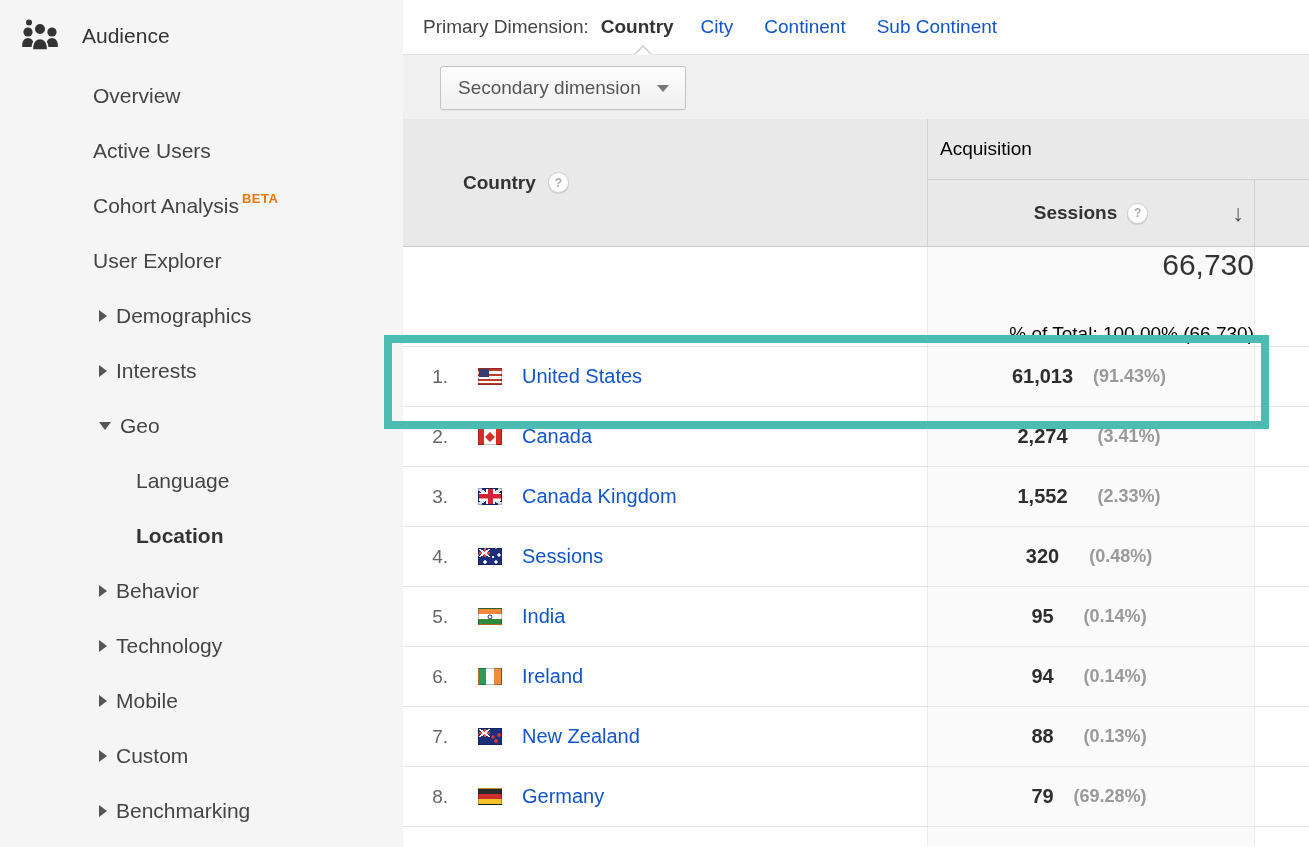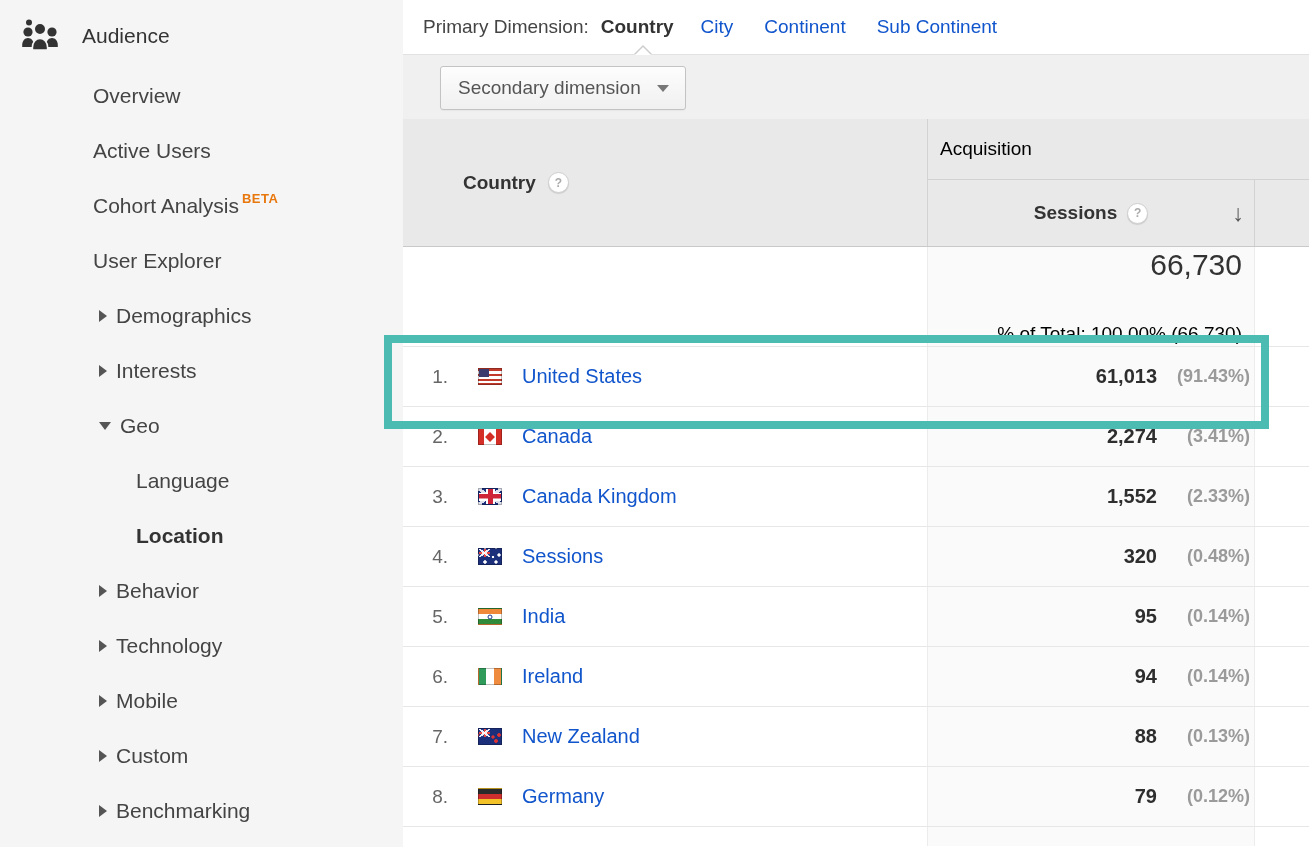--- a/index.html
+++ b/index.html
@@ -58,32 +58,32 @@
   .sort-arrow{position:absolute;right:10px;top:50%;transform:translateY(-50%);
               font-size:23px;color:#555;font-weight:bold;}
   .th-extra{flex:1;}
   .help{display:inline-flex;align-items:center;justify-content:center;width:19px;height:19px;border-radius:50%;
         background:#fff;border:1px solid #cfcfcf;color:#aaa;font-size:12px;font-weight:bold;
         box-shadow:0 1px 1px rgba(0,0,0,.12);cursor:pointer;flex:none;}
 
   .totals-row{display:flex;height:99px;background:#fff;}
   .t-country{width:525px;flex:none;border-right:1px solid #ececec;box-sizing:border-box;}
   .t-sessions{width:327px;flex:none;border-right:1px solid #ececec;background:#fafafa;box-sizing:border-box;
-              display:flex;flex-direction:column;align-items:flex-end;justify-content:center;padding-right:12px;gap:37px;}
+              display:flex;flex-direction:column;align-items:flex-end;justify-content:center;padding-right:0;gap:37px;}
   .t-extra{flex:1;background:#fff;}
   .total-num{font-size:30px;color:#333;}
   .total-sub{font-size:19px;color:#000000;margin-top:4px;}
 
   .trow{display:flex;height:60px;border-top:1px solid #e7e7e7;box-sizing:border-box;background:#fff;}
   .cell-country{width:525px;flex:none;border-right:1px solid #ececec;box-sizing:border-box;
                 display:flex;align-items:center;}
   .rank{width:45px;text-align:right;font-size:19px;color:#666;flex:none;}
   .clink{margin-left:20px;font-size:20px;color:#1155cc;text-decoration:none;cursor:pointer;}
   .cell-sessions{width:327px;flex:none;border-right:1px solid #ececec;background:#fafafa;box-sizing:border-box;
-                 display:flex;align-items:center;justify-content:flex-end;padding-right:4px;}
+                 display:flex;align-items:center;justify-content:center;padding-right:4px;}
   .sessions{font-size:20px;font-weight:bold;color:#2e2e2e;}
   .pct{width:93px;text-align:right;font-size:18px;font-weight:bold;color:#9a9a9a;}
   .cell-extra{flex:1;background:#fff;}
   .partial{height:20px;}
 
   
   .flag{width:24px;height:17px;margin-left:30px;border:1px solid rgba(0,0,0,.25);box-sizing:border-box;
         position:relative;flex:none;overflow:hidden;}
   .flag-us{background:repeating-linear-gradient(180deg,#c0392b 0 2.4px,#fff 2.4px 4.8px);}
   .flag-us::after{content:"";position:absolute;left:0;top:0;width:10px;height:8px;background:#3c3b6e;}
@@ -340,21 +340,21 @@
   </div>
 
   <div class="trow">
     <div class="cell-country">
       <span class="rank">8.</span>
       <span class="flag flag-de"></span>
       <a class="clink" href="#">Germany</a>
     </div>
     <div class="cell-sessions">
       <span class="sessions">79</span>
-      <span class="pct">(0.12%)</span>
+      <span class="pct">(69.28%)</span>
     </div>
     <div class="cell-extra"></div>
   </div>
 </div>
 
       <div class="trow partial">
         <div class="cell-country"></div>
         <div class="cell-sessions"></div>
         <div class="cell-extra"></div>
       </div>

